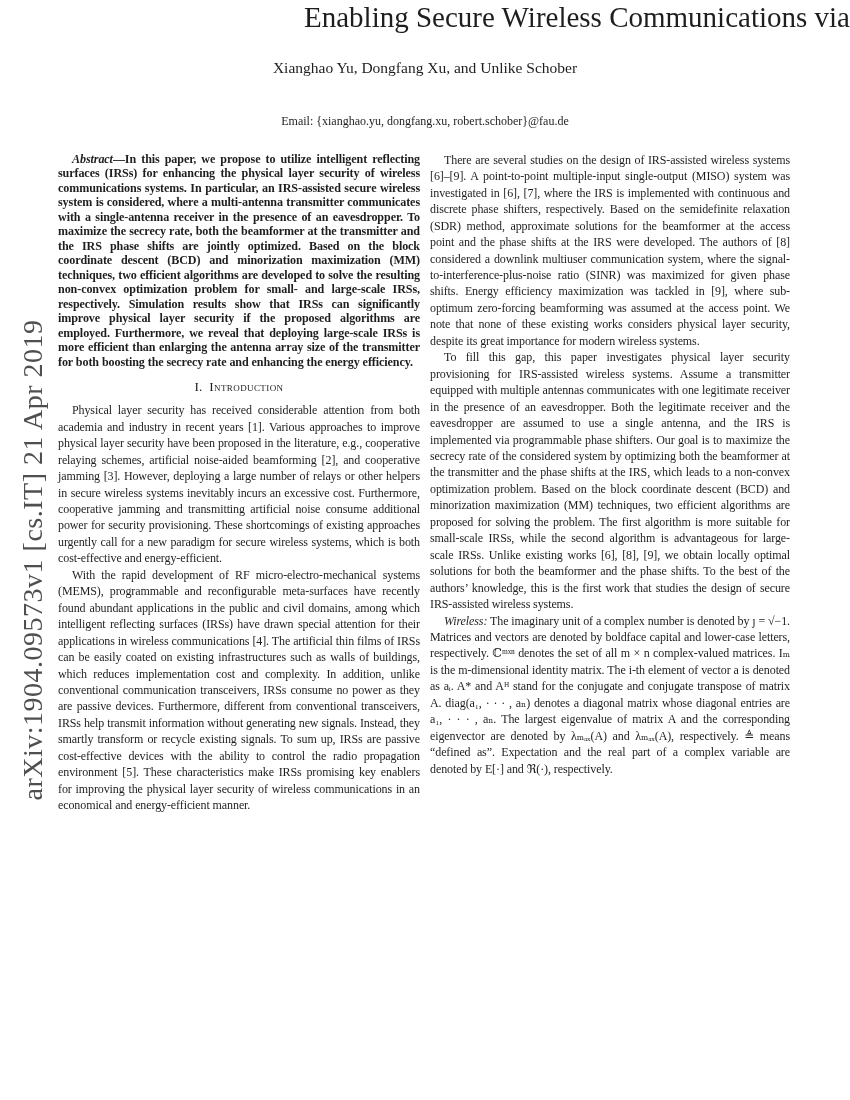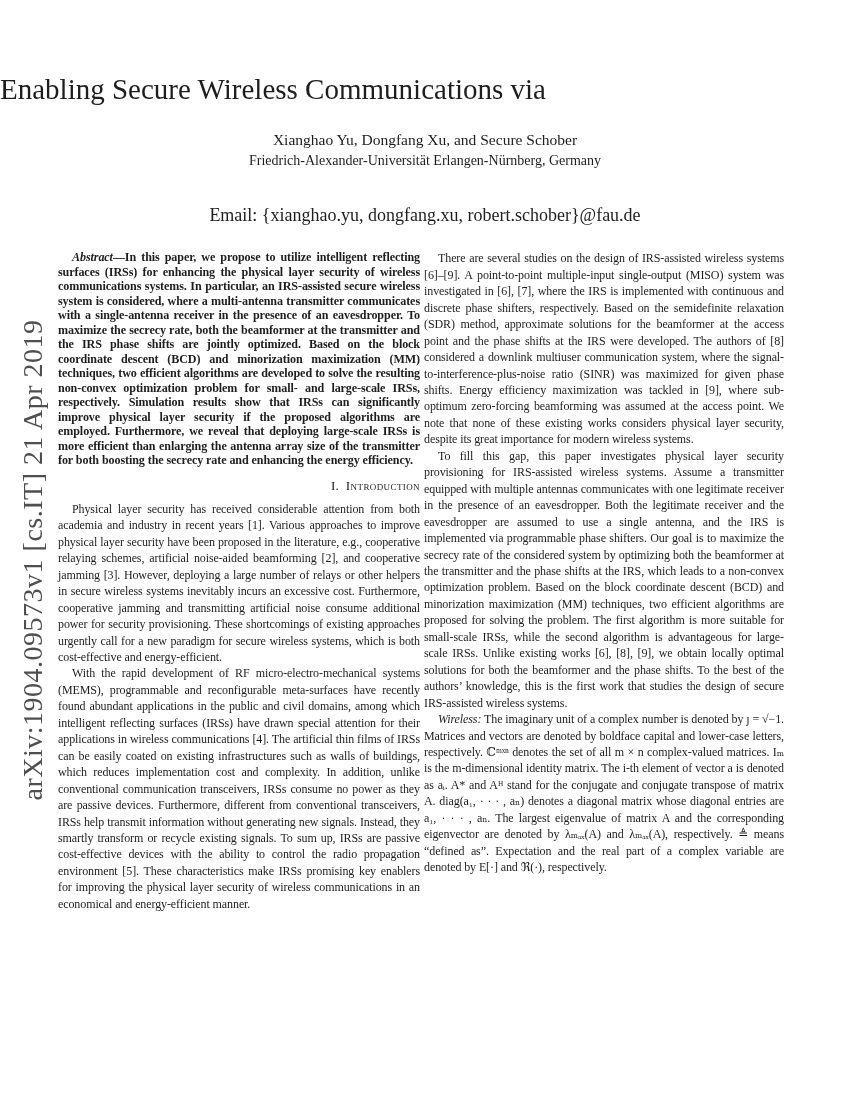--- a/index.html
+++ b/index.html
@@ -17,37 +17,36 @@
     position: absolute;
     top: 560px;
     left: 33px;
     transform: translate(-50%, -50%) rotate(-90deg);
     white-space: nowrap;
     font-size: 28px;
     color: #4f4f4f;
     letter-spacing: 0.5px;
   }
   .title-block {
-    padding-top: 72px;
-    text-align: left;
+    text-align: right;
     font-size: 29px;
     line-height: 1.22;
   }
   .author-block {
     margin-top: 24px;
     text-align: center;
     line-height: 1.18;
   }
   .authors   { font-size: 15.5px; margin-bottom: 3px; }
   .affil     { font-size: 14px; }
-  .email     { font-size: 18px; margin-top: 36px; }
+  .email     { font-size: 12px; margin-top: 36px; }
   .columns {
     margin: 24px 30px 0 58px;
     display: flex;
-    gap: 4px;
+    gap: 10px;
   }
   .col { width: 362px; }
   .col.right { width: 360px; }
   .para {
     margin: 0;
     font-size: 12px;
     line-height: 16.45px;
     text-align: justify;
     text-indent: 14px;
     letter-spacing: -0.1px;
@@ -61,42 +60,41 @@
     font-weight: 700;
     text-align: justify;
     text-indent: 14px;
     letter-spacing: -0.1px;
     hyphens: auto;
     -webkit-hyphens: auto;
   }
   .abs-lead { font-style: italic; }
   .sec-heading {
     margin: 10px 0 7px 0;
-    text-align: right;
+    text-align: center;
     font-size: 13.2px;
     font-weight: 400;
   }
   .sec-num { margin-right: 7px; }
   .sec-title { font-variant: small-caps; letter-spacing: 0.4px; }
   .notes-lead { font-style: italic; }
 </style>
 </head>
 <body>
 
 <div class="page">
 
   <div class="arxiv-banner">arXiv:1904.09573v1  [cs.IT]  21 Apr 2019</div>
 
   <div class="title-block">
     <span>Enabling Secure Wireless Communications via</span><br>
   </div>
 
   <div class="author-block">
-    <div class="authors">Xianghao Yu, Dongfang Xu, and Secure Schober</div>
-    <div class="affil">Friedrich-Alexander-Universität Erlangen-Nürnberg, Germany</div>
+    <div class="authors">Xianghao Yu, Dongfang Xu, and Unlike Schober</div>
     <div class="email">Email: {xianghao.yu, dongfang.xu, robert.schober}@fau.de</div>
   </div>
 
   <div class="columns">
 
     <div class="col left">
       <p class="abstract">
         <span class="abs-lead">Abstract</span><span>—In this paper, we propose to utilize intelligent reflecting surfaces (IRSs) for enhancing the physical layer security of wireless communications systems. In particular, an IRS-assisted secure wireless system is considered, where a multi-antenna transmitter communicates with a single-antenna receiver in the presence of an eavesdropper. To maximize the secrecy rate, both the beamformer at the transmitter and the IRS phase shifts are jointly optimized. Based on the block coordinate descent (BCD) and minorization maximization (MM) techniques, two efficient algorithms are developed to solve the resulting non-convex optimization problem for small- and large-scale IRSs, respectively. Simulation results show that IRSs can significantly improve physical layer security if the proposed algorithms are employed. Furthermore, we reveal that deploying large-scale IRSs is more efficient than enlarging the antenna array size of the transmitter for both boosting the secrecy rate and enhancing the energy efficiency.</span>
       </p>
 

